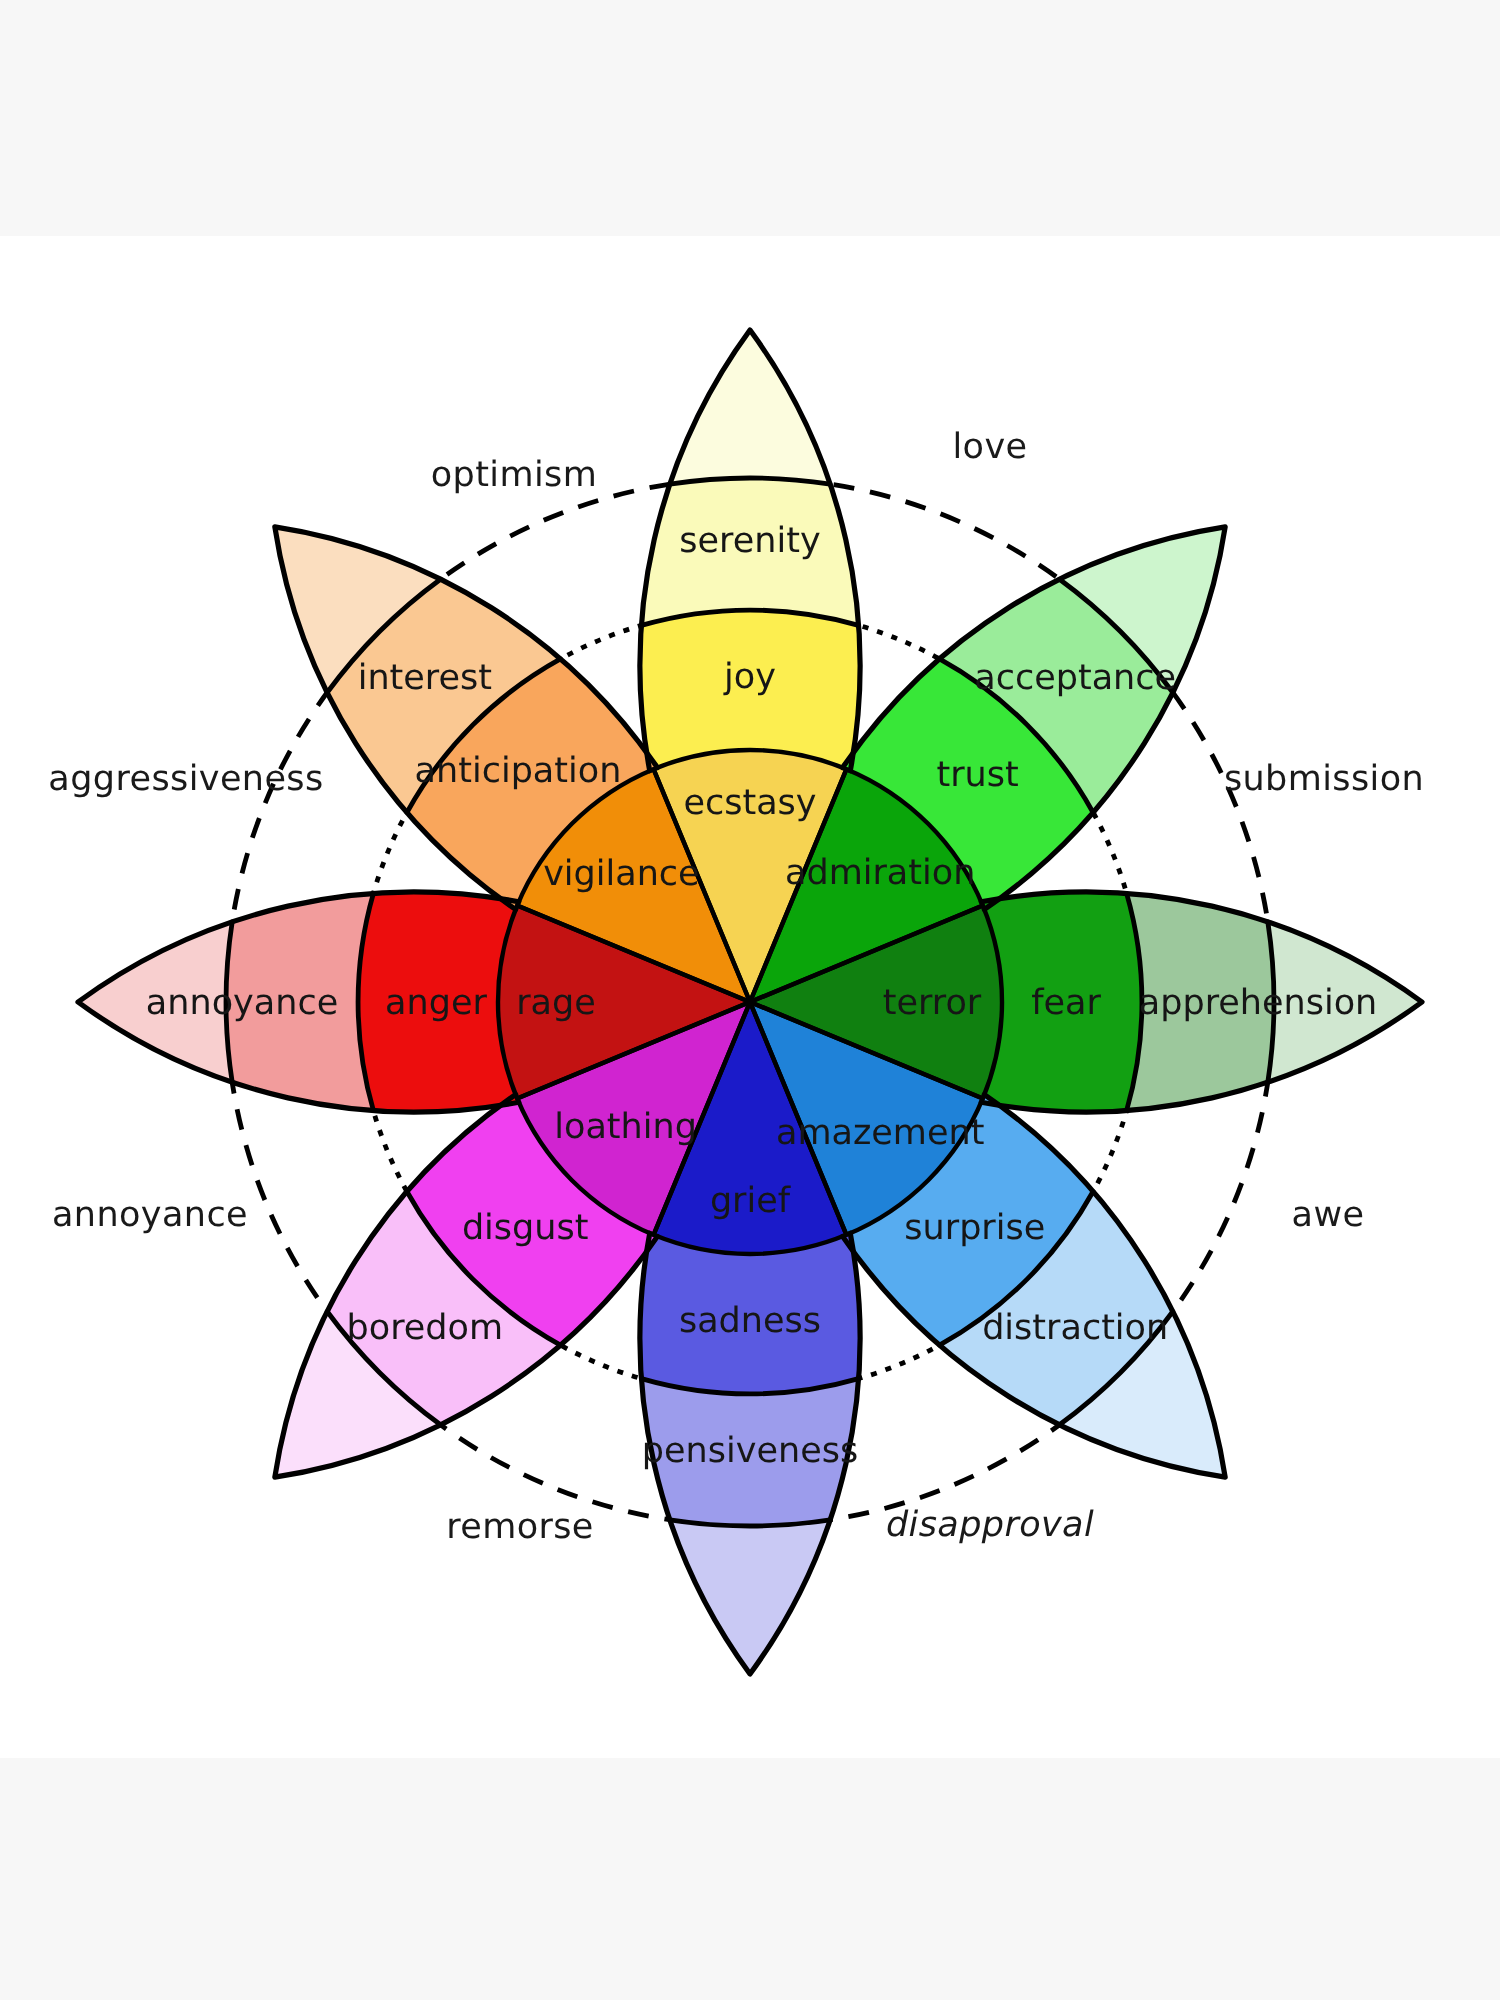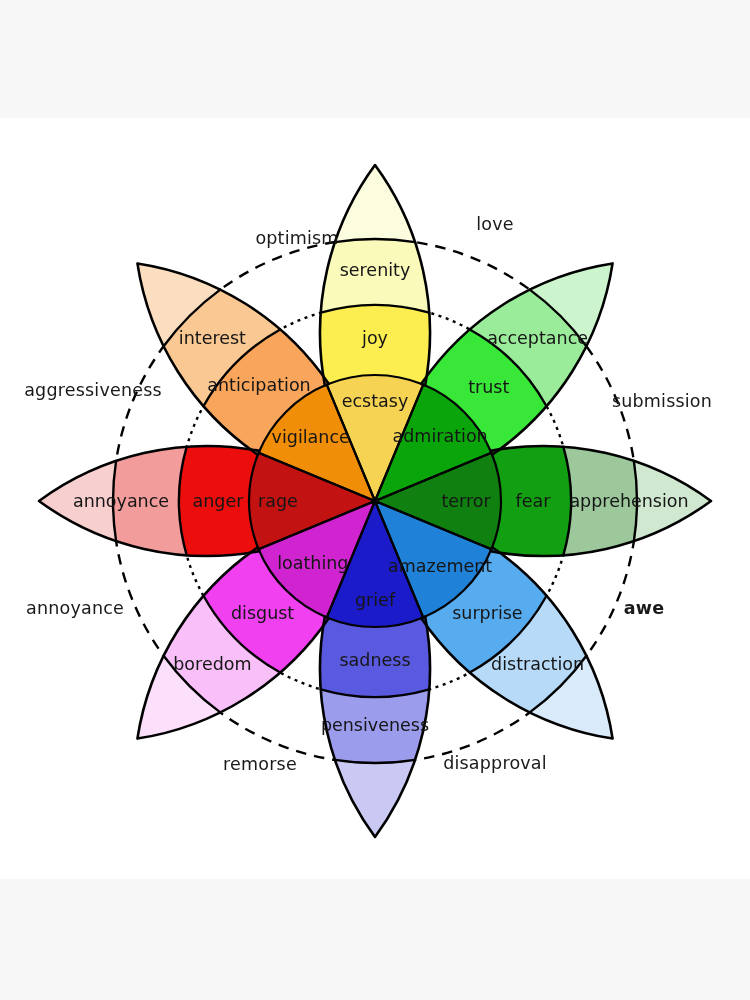--- a/index.html
+++ b/index.html
@@ -29,25 +29,25 @@
     top: 0;
   }
   .dyad {
     position: absolute;
     transform: translate(-50%, -50%);
     font-size: 17.5px;
     color: #1a1a1a;
     white-space: nowrap;
     letter-spacing: 0.2px;
   }
-  .dyad-optimism        { left: 257px; top: 238px; margin-left: 40px; }
+  .dyad-optimism        { left: 257px; top: 238px; }
   .dyad-love            { left: 495px; top: 224px; }
-  .dyad-submission      { left: 662px; top: 390px; margin-top: 11px; }
-  .dyad-awe             { left: 644px; top: 608px; font-weight: bold; }
-  .dyad-disapproval     { left: 495px; top: 763px; }
+  .dyad-submission      { left: 662px; top: 390px; }
+  .dyad-awe             { left: 664px; top: 608px; }
+  .dyad-disapproval     { left: 495px; top: 763px; font-style: italic; }
   .dyad-remorse         { left: 260px; top: 764px; text-align: right; }
   .dyad-contempt        { left: 75px;  top: 608px; }
   .dyad-aggressiveness  { left: 93px;  top: 390px; }
   text.seg-label {
     font-family: "DejaVu Sans", "Liberation Sans", sans-serif;
     font-size: 17.5px;
     fill: #161616;
   }
 </style>
 </head>

